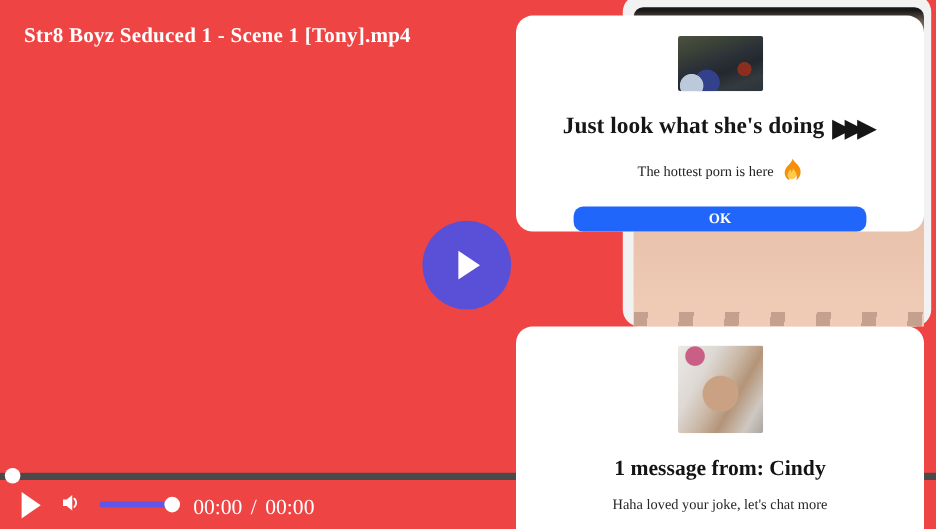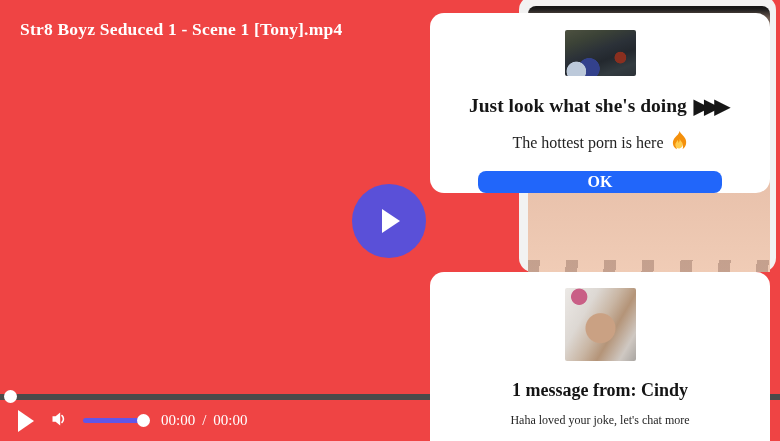--- a/index.html
+++ b/index.html
@@ -48,21 +48,21 @@
   .vol-track {
     position:absolute; left:83px; top:418px; width:65px; height:5px; z-index:1;
     border-radius:3px; background:#6156e8; cursor:pointer;
   }
   .vol-thumb {
     position:absolute; left:137px; top:414px; width:13px; height:13px; z-index:1;
     border-radius:50%; background:#fff; cursor:pointer;
   }
   .time {
     position:absolute; left:161px; top:412px; z-index:1;
-    color:#fff; font-size:15px; white-space:nowrap;
+    color:#fff; font-size:18px; white-space:nowrap;
   }
   .time .sep { margin:0 7px; }
   
   .bg-card {
     position:absolute; left:519px; top:-4px; width:257px; height:276px; z-index:2;
     background:#f2f2f2; border-radius:14px;
   }
   .bg-photo {
     position:absolute; left:9px; right:6px; top:10px; bottom:0;
     border-radius:8px 8px 0 0; overflow:hidden;
@@ -99,27 +99,27 @@
       linear-gradient(120deg,#ece9e6 0%,#ddd8d3 30%,#c9b6a4 50%,#b49478 65%,#cfc8c2 85%,#a9a5a1 100%);
   }
   .offer-heading {
     margin-top:18px; font-weight:bold; font-size:19.5px; color:#161616;
     display:flex; align-items:center; white-space:nowrap;
   }
   .offer-heading .arrows {
     margin-left:7px; padding-right:6px; font-size:20px; letter-spacing:-5px;
   }
   .offer-sub {
-    margin-top:13px; font-size:16px; color:#232323;
+    margin-top:13px; font-size:12px; color:#232323;
     display:flex; align-items:center; gap:7px; white-space:nowrap;
   }
   .ok-btn {
     margin-top:16px; width:244px; height:34px;
     border:none; border-radius:8px; background:#2166fa;
-    color:#fff; font-weight:bold; font-size:16px;
+    color:#fff; font-weight:bold; font-size:12px;
     font-family:inherit; cursor:pointer;
   }
   .msg-heading { margin-top:19px; font-weight:bold; font-size:18px; color:#141414; white-space:nowrap; }
   .msg-text { margin-top:12px; font-size:12px; color:#262626; white-space:nowrap; }
 </style>
 </head>
 <body>
 
 <div class="stage">
 

